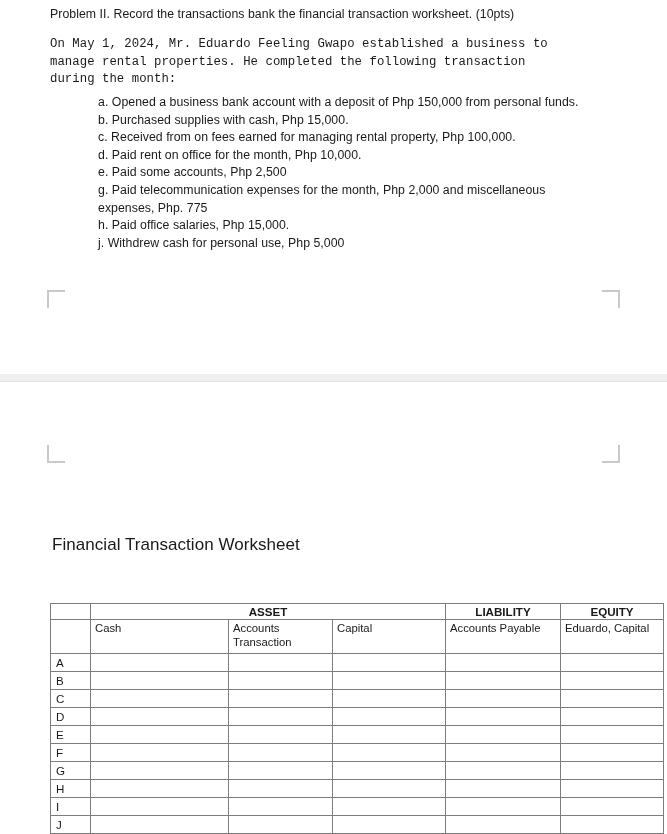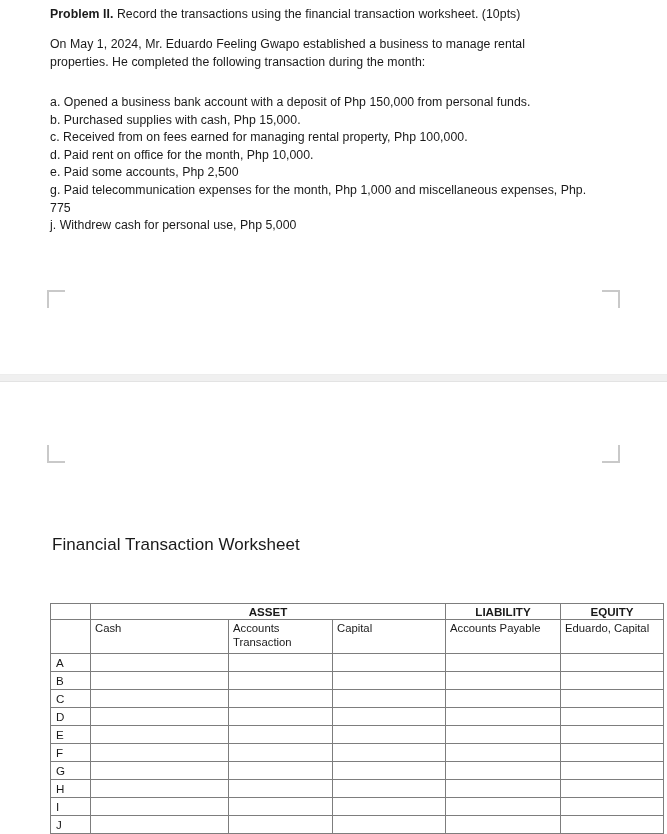--- a/index.html
+++ b/index.html
@@ -26,42 +26,43 @@
 
   .prompt-line {
     position: absolute;
     left: 50px;
     top: 6px;
     width: 600px;
     font-size: 12.3px;
     line-height: 16px;
     letter-spacing: 0.05px;
   }
-  .prompt-line .lead { font-weight: bold; }
+  .prompt-line .lead { font-weight: normal; }
 
   .intro-para {
     position: absolute;
     left: 50px;
     top: 36px;
     width: 505px;
     font-size: 12.3px;
     line-height: 17.5px;
     letter-spacing: 0.05px;
+    font-family: Liberation Mono, monospace;
   }
 
   .txn-list {
     position: absolute;
     left: 50px;
     top: 94px;
     width: 545px;
     font-size: 12.3px;
     line-height: 17.6px;
     letter-spacing: 0.04px;
   }
-  .txn-item { white-space: normal; }
+  .txn-item { white-space: normal; margin-left: 48px; }
 
   
   .crop {
     position: absolute;
     width: 16px;
     height: 16px;
   }
   .crop.tl { border-left: 2px solid #c9c9c9; border-top: 2px solid #c9c9c9; }
   .crop.tr { border-right: 2px solid #c9c9c9; border-top: 2px solid #c9c9c9; }
   .crop.bl { border-left: 2px solid #c9c9c9; border-bottom: 2px solid #c9c9c9; }
@@ -137,32 +138,33 @@
   .c-sup { width: 113px; }
   .c-ap { width: 115px; }
   .c-eq { width: 103px; }
 </style>
 </head>
 <body>
 
 <div class="doc-block">
 
   <div class="prompt-line">
-    <span class="lead">Problem II.</span><span> Record the transactions using the financial transaction worksheet. (10pts)</span>
+    <span class="lead">Problem II.</span><span> Record the transactions bank the financial transaction worksheet. (10pts)</span>
   </div>
 
   <div class="intro-para"> On May 1, 2024, Mr. Eduardo Feeling Gwapo established a business to manage rental properties. He completed the following transaction during the month:</div>
 
   <div class="txn-list">
     <div class="txn-item">a. Opened a business bank account with a deposit of Php 150,000 from personal funds.</div>
     <div class="txn-item">b. Purchased supplies with cash, Php 15,000.</div>
     <div class="txn-item">c. Received from on fees earned for managing rental property, Php 100,000.</div>
     <div class="txn-item">d. Paid rent on office for the month, Php 10,000.</div>
     <div class="txn-item">e. Paid some accounts, Php 2,500</div>
-    <div class="txn-item">g. Paid telecommunication expenses for the month, Php 1,000 and miscellaneous expenses, Php. 775</div>
+    <div class="txn-item">g. Paid telecommunication expenses for the month, Php 2,000 and miscellaneous expenses, Php. 775</div>
+    <div class="txn-item">h. Paid office salaries, Php 15,000.</div>
     <div class="txn-item">j. Withdrew cash for personal use, Php 5,000</div>
   </div>
 
 </div>
 
 <div class="crop crop-tl crop-a-tl tl"></div>
 <div class="crop crop-tr crop-a-tr tr"></div>
 <div class="crop crop-bl crop-b-bl bl"></div>
 <div class="crop crop-br crop-b-br br"></div>
 

